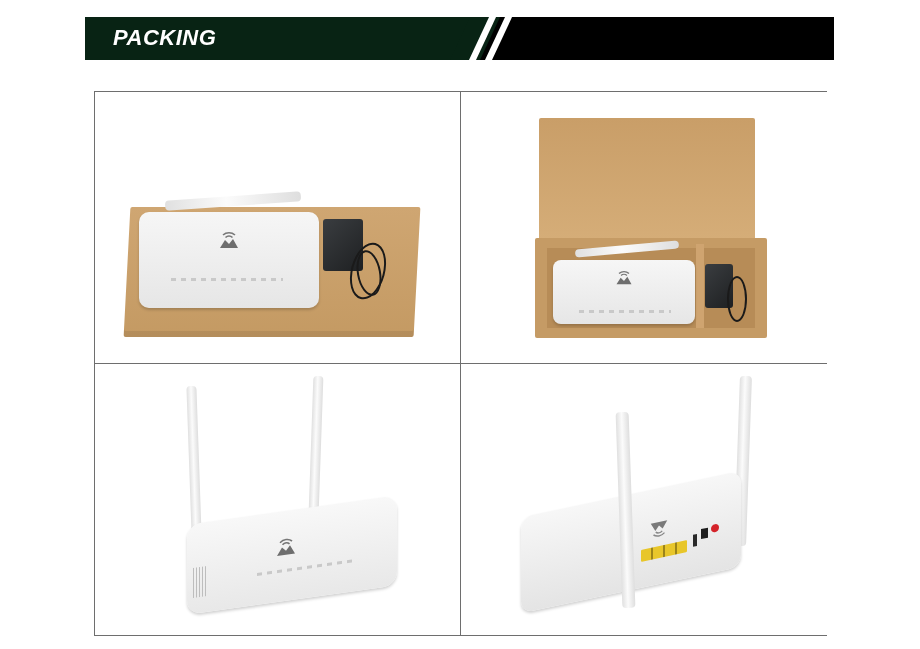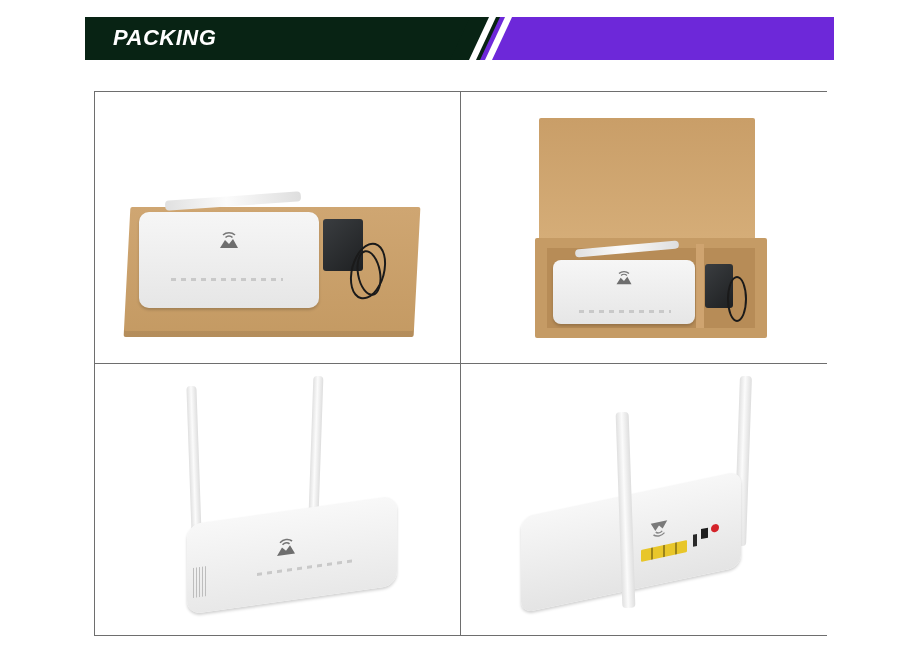--- a/index.html
+++ b/index.html
@@ -1,19 +1,19 @@
 <!DOCTYPE html>
 <html><head>
 <meta charset="utf-8">
 <style>
   * { margin: 0; padding: 0; box-sizing: border-box; }
   html, body { width: 920px; height: 649px; background: #ffffff; overflow: hidden; }
   body { position: relative; font-family: "Liberation Sans", sans-serif; }
 
-  .banner { position: absolute; left: 85px; top: 17px; width: 749px; height: 43px; background: #6d28d9; overflow: hidden; }
+  .banner { position: absolute; left: 85px; top: 17px; width: 749px; height: 43px; background: #000000; overflow: hidden; }
   .banner .dark { position: absolute; left: 0; top: 0; height: 43px; width: 390px; background: #082314; }
   .banner .dark-tail { position: absolute; left: 365px; top: 0; width: 30px; height: 43px; background: #082314; transform: skewX(-25deg); transform-origin: bottom left; }
   .banner .stripe { position: absolute; top: 0; height: 43px; width: 7px; background: #ffffff; transform: skewX(-25deg); transform-origin: bottom left; }
   .banner .s1 { left: 384px; }
   .banner .s2 { left: 400px; }
   .banner .title { position: absolute; left: 28px; top: 8px; font-size: 22px; font-weight: bold; font-style: italic; color: #ffffff; letter-spacing: 0.5px; }
 
   .grid { position: absolute; left: 94px; top: 91px; width: 733px; height: 545px; border: 1px solid #6e6e6e; display: grid; grid-template-columns: 366px 366px; grid-template-rows: 272px 271px; }
   .cell { position: relative; overflow: hidden; background: #ffffff; }
   .cell.c1 { border-right: 1px solid #6e6e6e; border-bottom: 1px solid #6e6e6e; }

